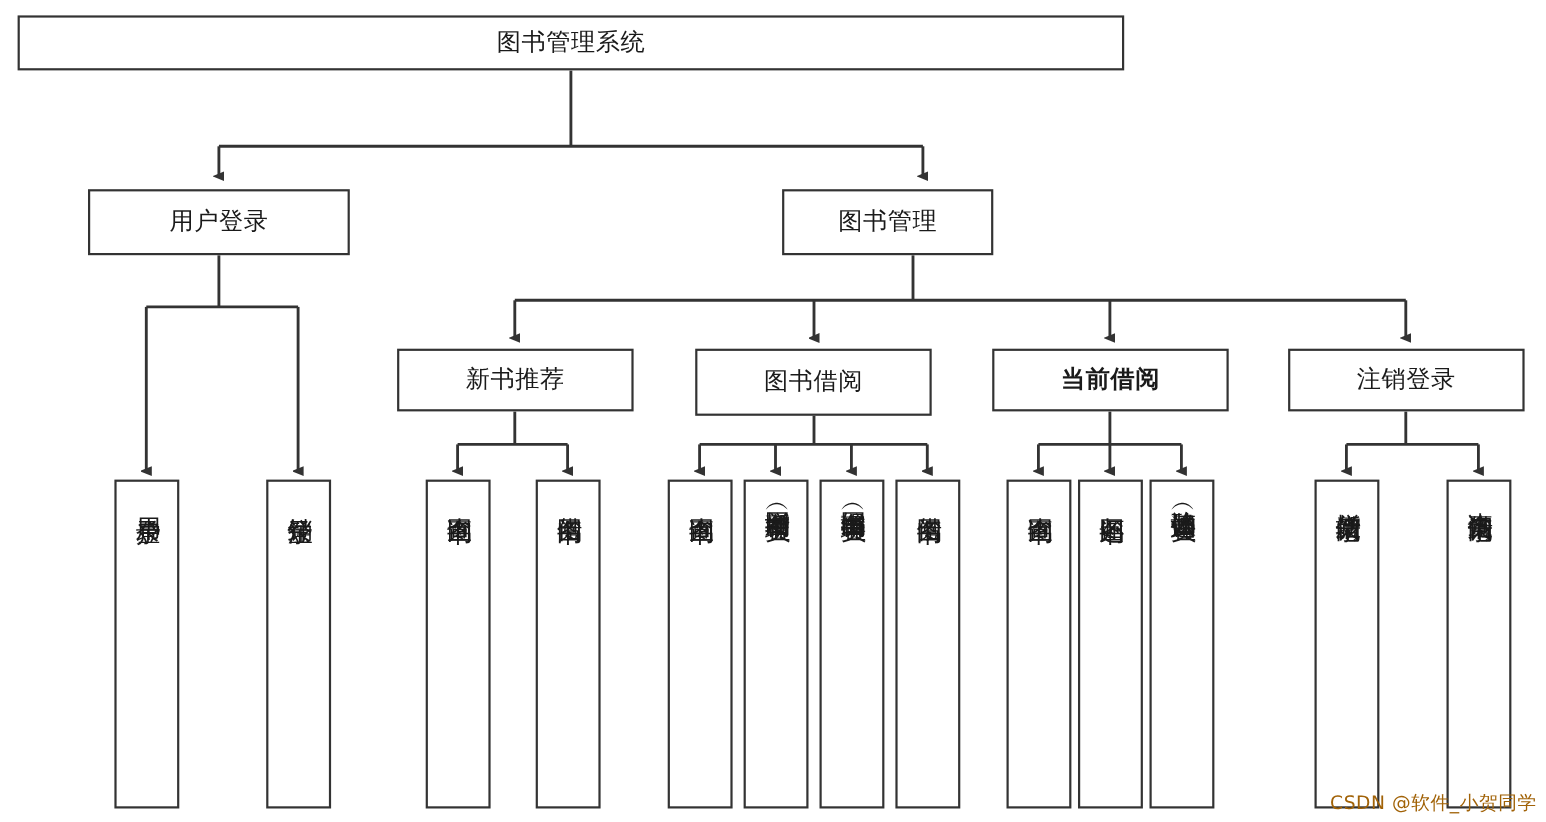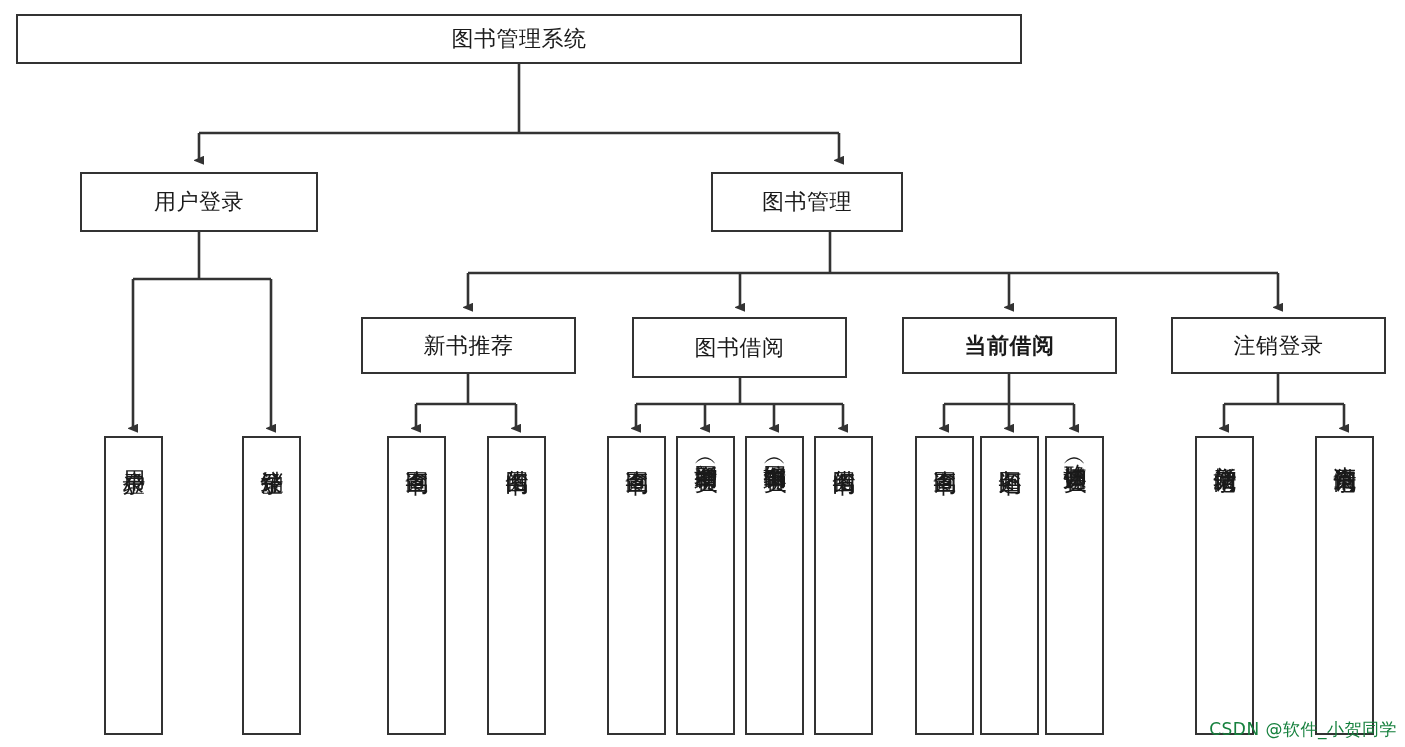--- a/index.html
+++ b/index.html
@@ -67,21 +67,21 @@
     max-height: 285px;
   }
   .node-leaf.leaf-tall .label {
     max-height: 300px;
   }
   #watermark {
     position: absolute;
     right: 8px;
     bottom: 6px;
     font-size: 17px;
-    color: #15803d;
+    color: #a16207;
     letter-spacing: 0.5px;
     z-index: 5;
     white-space: nowrap;
   }
 </style>
 </head>
 <body>
 
 <div id="diagram-canvas">
 

